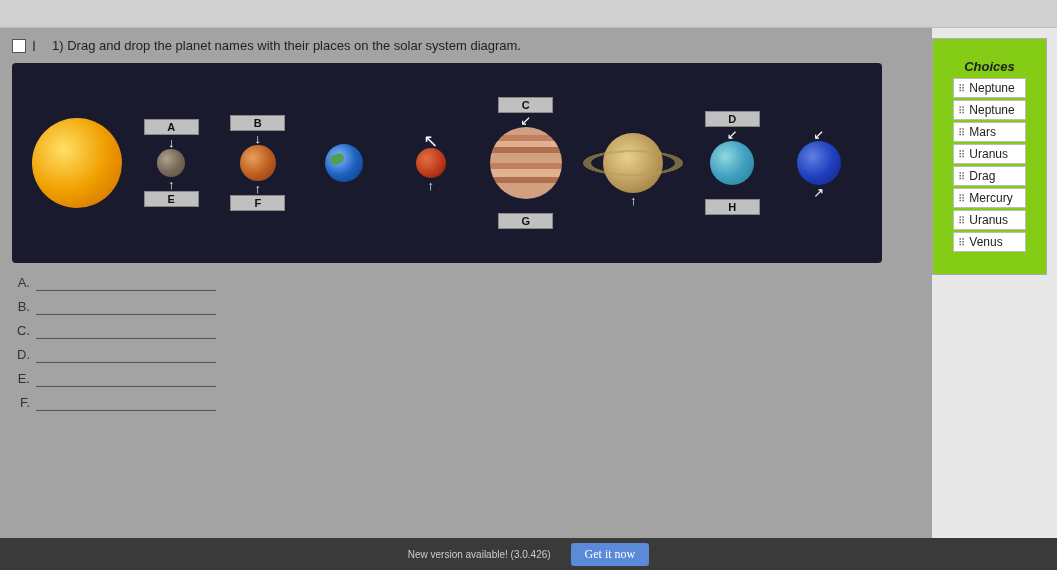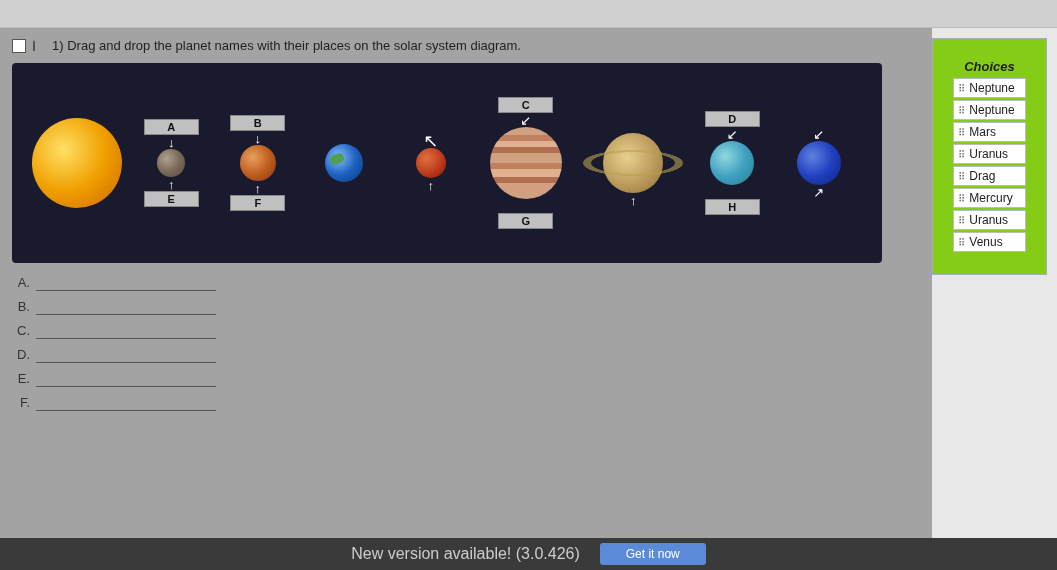--- a/index.html
+++ b/index.html
@@ -249,31 +249,32 @@
       height: 32px;
       display: flex;
       align-items: center;
       justify-content: center;
       gap: 20px;
       padding: 0 20px;
     }
 
     .notif-text {
       color: #ccc;
-      font-size: 16px;
+      font-size: 10px;
     }
 
     .get-it-now-btn {
       background: #5a8ad8;
       color: white;
       border: none;
-      padding: 4px 26px;
+      padding: 4px 14px;
       border-radius: 3px;
       font-size: 12px;
       cursor: pointer;
+      font-family: Liberation Serif, serif;
     }
 
     
     .planet-col {
       display: flex;
       flex-direction: column;
       align-items: center;
       gap: 0;
     }
 

